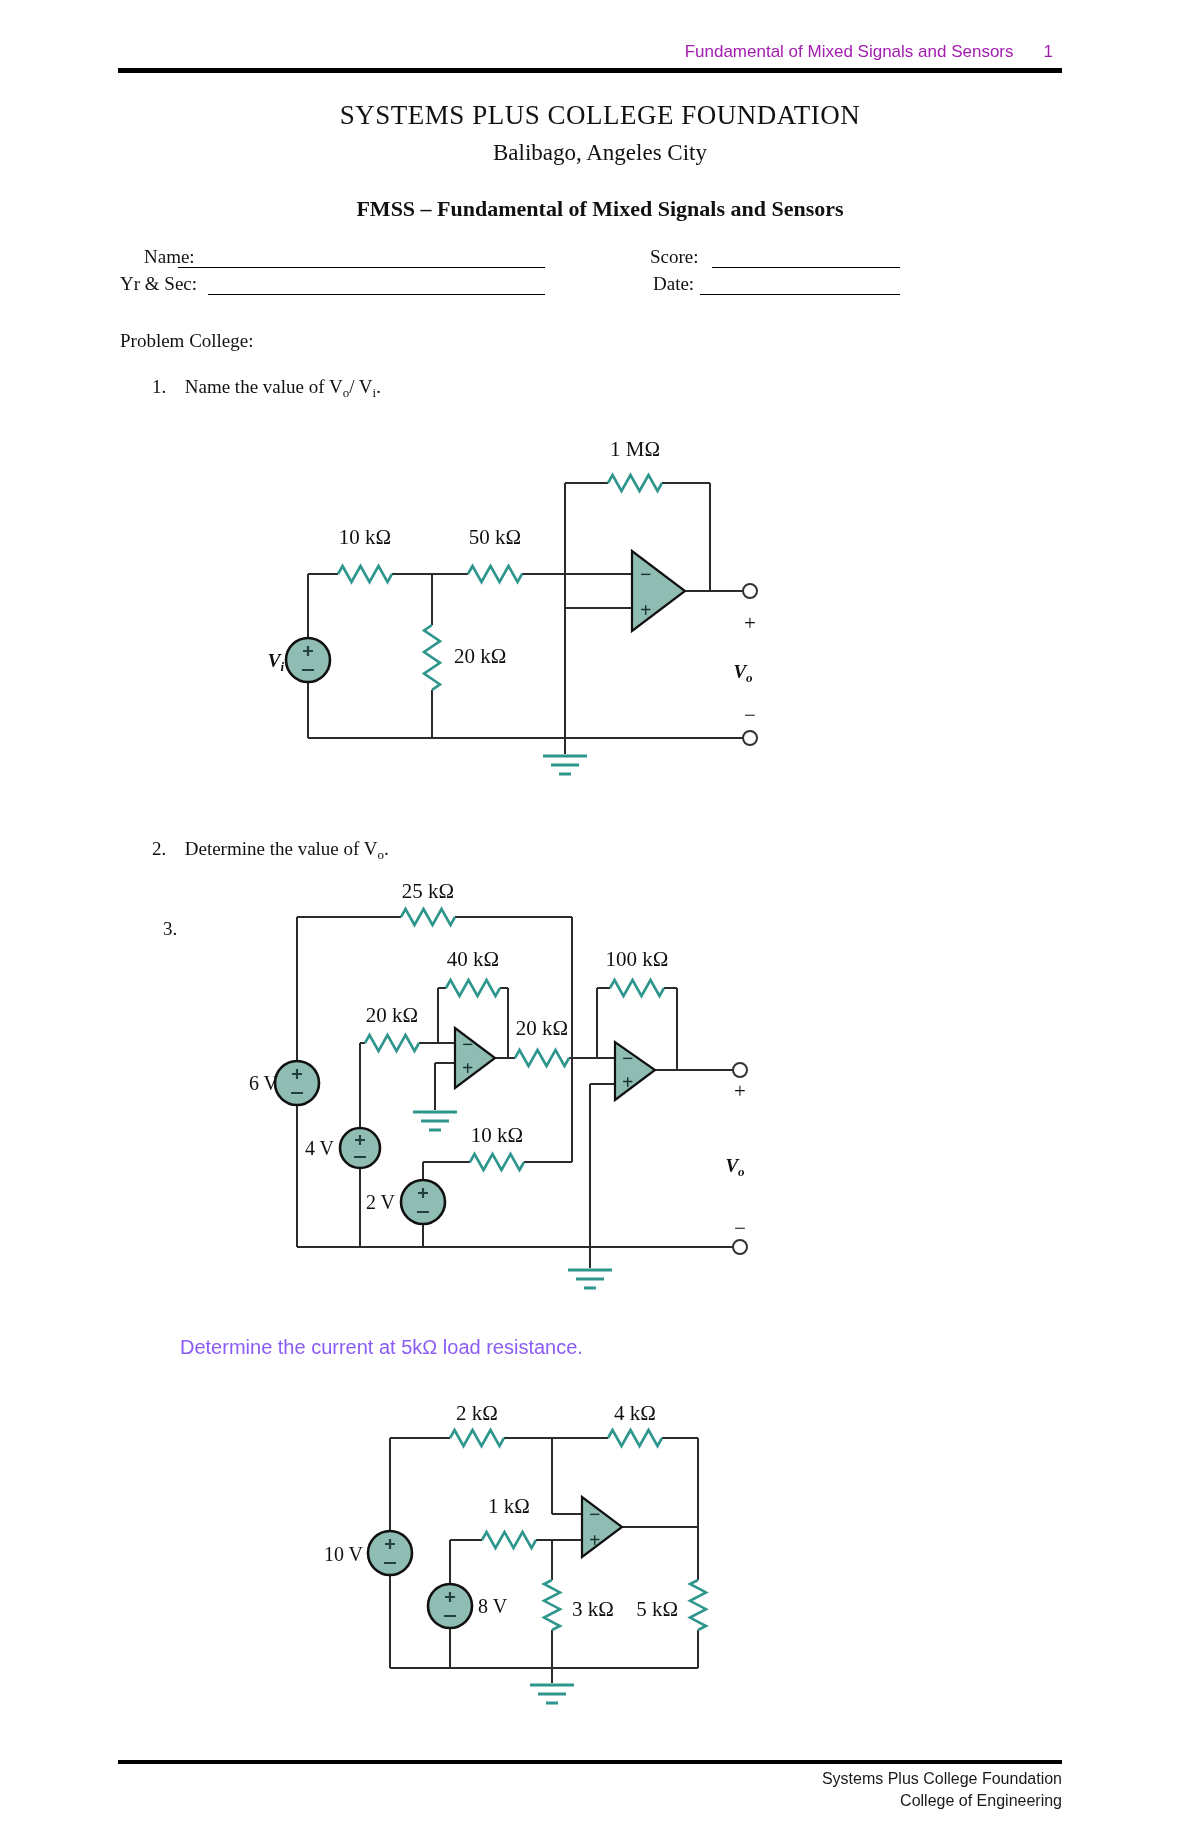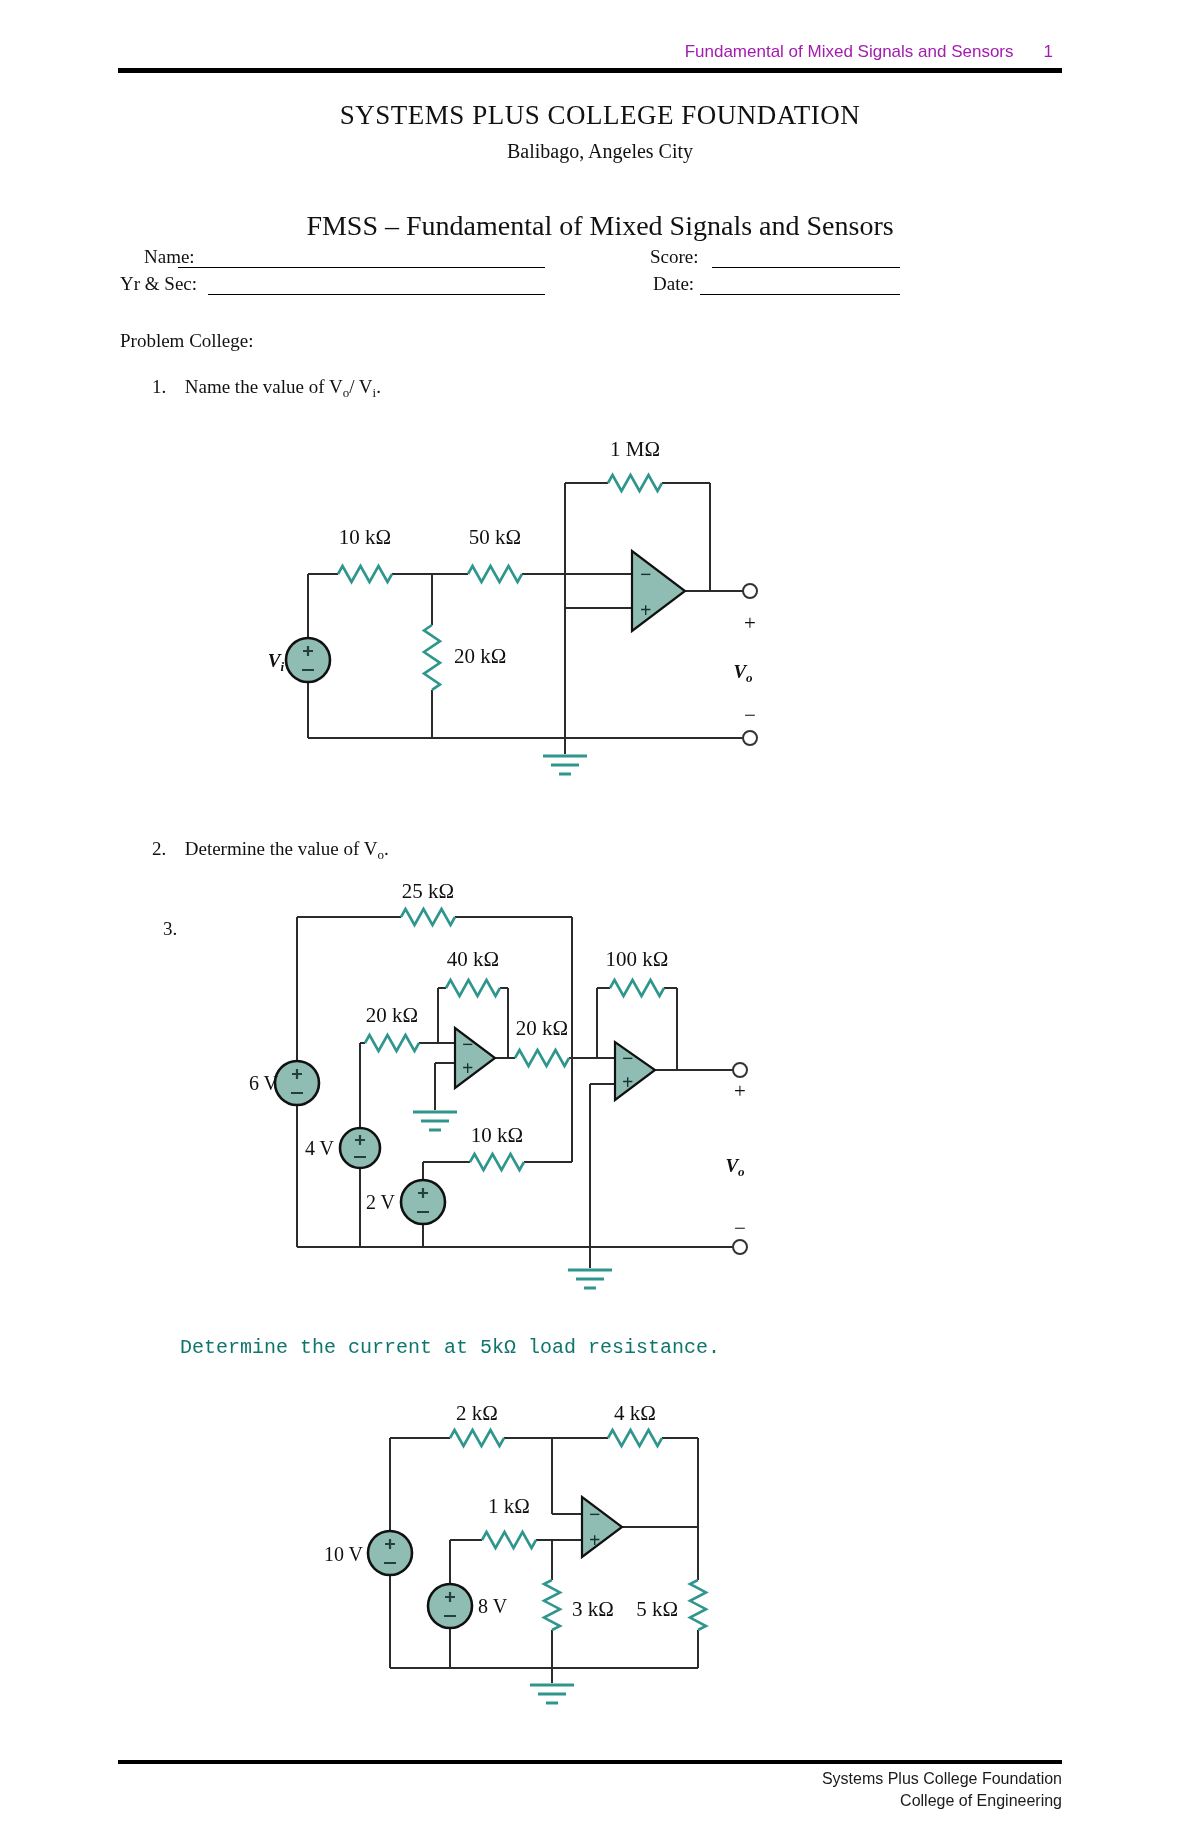--- a/index.html
+++ b/index.html
@@ -3,27 +3,27 @@
 <meta charset="utf-8">
 <style>
   * { margin:0; padding:0; box-sizing:border-box; }
   body { width:1200px; height:1835px; background:#ffffff; position:relative;
          font-family:"Liberation Serif", serif; color:#111; }
   .hdr-row { position:absolute; top:42px; right:147px; display:flex; gap:30px;
              font-family:"Liberation Sans", sans-serif; font-size:17px; color:#a21caf; }
   .rule { position:absolute; left:118px; width:944px; height:5px; background:#000; }
   .title { position:absolute; left:0; right:0; text-align:center; }
   .t-main { top:100px; font-size:27px; letter-spacing:.5px; }
-  .t-sub  { top:140px; font-size:20px; }
-  .t-exam { top:210px; font-size:28px; font-weight:normal; }
+  .t-sub  { top:140px; font-size:23px; }
+  .t-exam { top:196px; font-size:22px; font-weight:bold; }
   .field-label { position:absolute; font-size:19px; }
   .blank { position:absolute; border-bottom:1.5px solid #000; height:20px; }
   .prob { position:absolute; font-size:19px; }
   .sub { font-size:13px; vertical-align:-4px; }
-  .p4 { font-family:Liberation Mono, monospace; font-size:20px; color:#0f766e; }
+  .p4 { font-family:Liberation Sans, sans-serif; font-size:20px; color:#8b5cf6; }
   .footer-text { position:absolute; top:1768px; right:138px; text-align:right;
                  font-family:"Liberation Sans", sans-serif; font-size:16px; line-height:1.35; color:#1a1a1a; }
   svg { position:absolute; overflow:visible; }
   svg text { font-family:"Liberation Serif", serif; font-size:21px; fill:#101010; }
   text.src-lab { font-size:20px; }
   text.amp-sign { font-size:20px; fill:#16332f; font-weight:bold; }
   text.vlab { font-style:italic; font-weight:bold; font-size:19px; }
   .wire { stroke:#2b2b2b; stroke-width:2; fill:none; }
   .res  { stroke:#2E968C; stroke-width:2.6; fill:none; stroke-linejoin:miter; }
   .gnd  { stroke:#2E968C; stroke-width:3.2; fill:none; }

